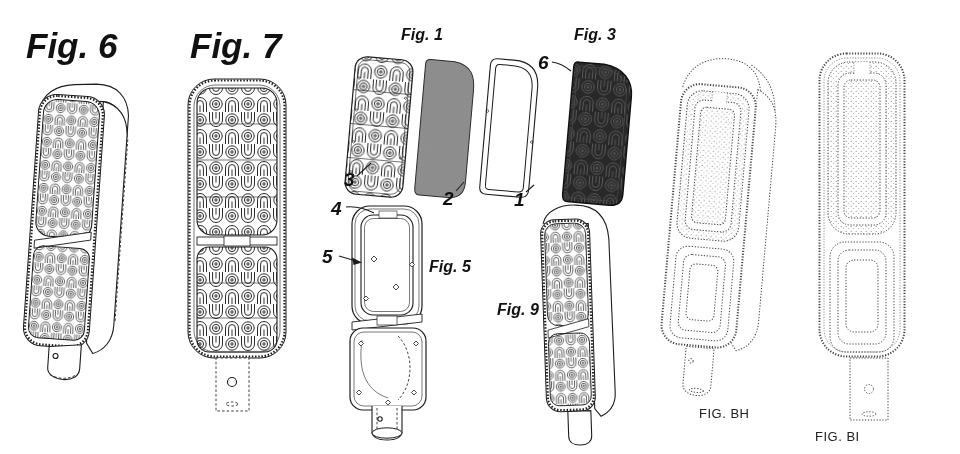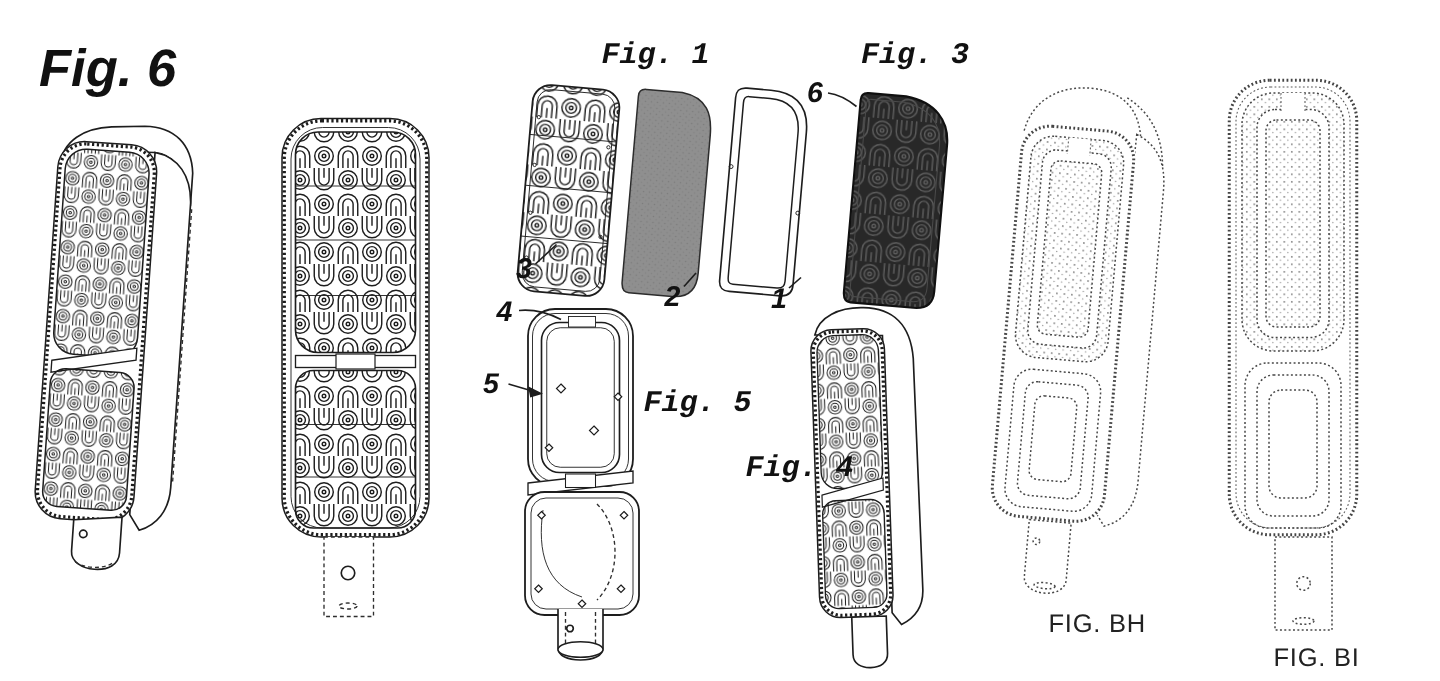--- a/index.html
+++ b/index.html
@@ -3,22 +3,22 @@
 <meta charset="utf-8">
 <style>
   html,body { margin:0; padding:0; background:#ffffff; }
   .sheet {
     position:relative; width:960px; height:454px; background:#ffffff;
     overflow:hidden; font-family:"Liberation Sans", sans-serif;
   }
   .sheet svg { position:absolute; left:0; top:0; }
   .fig-label { position:absolute; color:#111; white-space:nowrap; font-style:italic; font-weight:600; }
   .fig-label.xl { font-size:35px; }
-  .fig-label.md { font-size:20px;font-family:Liberation Mono, monospace; }
-  .fig-label.sm { font-size:17px; font-style:normal; font-weight:400; color:#222; letter-spacing:0.5px; }
+  .fig-label.md { font-size:16px; }
+  .fig-label.sm { font-size:13px; font-style:normal; font-weight:400; color:#222; letter-spacing:0.5px; }
   .ref-num { position:absolute; color:#111; font-style:italic; font-weight:600; font-size:19px; white-space:nowrap; }
 
   
   .ln   { fill:none; stroke:#1d1d1d; stroke-width:1.1; }
   .lnt  { fill:none; stroke:#1d1d1d; stroke-width:0.6; }
   .wht  { fill:#ffffff; stroke:#1d1d1d; stroke-width:1.1; }
   .rope { fill:none; stroke:#1d1d1d; stroke-width:2.2; stroke-dasharray:1.5 1.7; }
   .dsh  { fill:none; stroke:#2e2e2e; stroke-width:0.9; stroke-dasharray:2.6 2; }
   .dshw { fill:#ffffff; stroke:#2e2e2e; stroke-width:0.9; stroke-dasharray:2.6 2; }
   .dot  { fill:none; stroke:#474747; stroke-width:1; stroke-dasharray:1.3 1.6; }
@@ -211,26 +211,27 @@
     <path d="M456 191 L464 182"></path>
     <path d="M526 192 L534 185"></path>
     <path d="M552 62 C560 63 566 67 571 71"></path>
     <path d="M346 207 C356 206 366 209 374 213"></path>
     <path d="M339 256 L356 261"></path>
   </g>
   <polygon points="362,262.5 352,257.5 353.5,265" style="fill:#1d1d1d"></polygon>
 </svg>
 
 <div class="fig-label xl" style="left:26px;  top:26px">Fig. 6</div>
+<div class="fig-label xl" style="left:190px; top:26px">Fig. 7</div>
 <div class="fig-label md" style="left:401px; top:26px">Fig. 1</div>
 <div class="fig-label md" style="left:574px; top:26px">Fig. 3</div>
 <div class="fig-label md" style="left:429px; top:258px">Fig. 5</div>
-<div class="fig-label md" style="left:497px; top:301px">Fig. 4</div>
+<div class="fig-label md" style="left:497px; top:301px">Fig. 9</div>
 <div class="fig-label sm" style="left:699px; top:406px">FIG. BH</div>
-<div class="fig-label sm" style="left:849px; top:429px">FIG. BI</div>
+<div class="fig-label sm" style="left:815px; top:429px">FIG. BI</div>
 
 <div class="ref-num" style="left:514px; top:189px">1</div>
 <div class="ref-num" style="left:443px; top:188px">2</div>
 <div class="ref-num" style="left:344px; top:169px">3</div>
 <div class="ref-num" style="left:331px; top:198px">4</div>
 <div class="ref-num" style="left:322px; top:246px">5</div>
 <div class="ref-num" style="left:538px; top:52px">6</div>
 
 </div>
 

